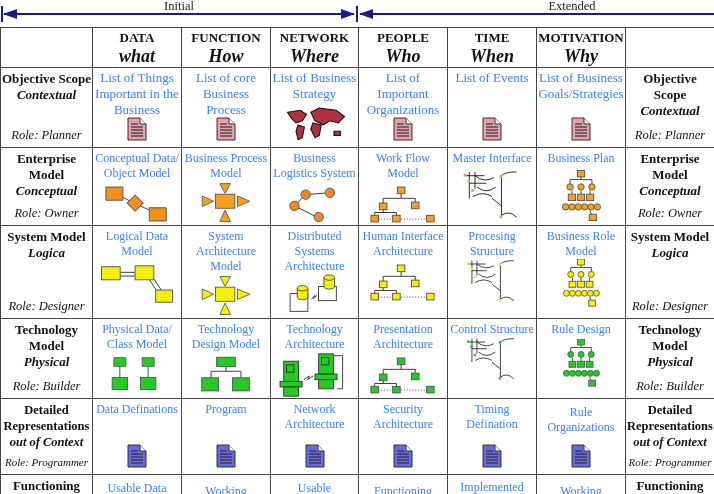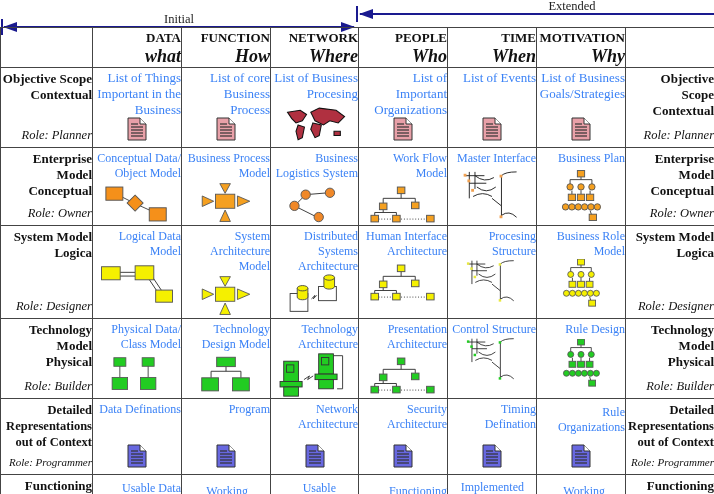--- a/index.html
+++ b/index.html
@@ -6,35 +6,35 @@
   body { width:714px; height:494px; position:relative; overflow:hidden; font-family:"Liberation Serif","DejaVu Serif",serif; color:#111; }
   .span-bar { position:absolute; top:0; height:24px; }
   .span-label { position:absolute; top:-1px; left:0; right:0; text-align:center; font-size:12.5px; color:#222; }
   .arrow-line { position:absolute; top:13px; left:4px; right:4px; height:2px; background:#1a1a8f; }
   .arrow-l, .arrow-r { position:absolute; top:9px; width:0; height:0; border-top:5px solid transparent; border-bottom:5px solid transparent; }
   .arrow-l { left:3px; border-right:14px solid #1a1a8f; }
   .arrow-r { right:3px; border-left:14px solid #1a1a8f; }
   .tick { position:absolute; top:6px; width:2px; height:16px; background:#1a1a8f; }
 
   table.grid { position:absolute; left:0; top:27px; border-collapse:collapse; table-layout:fixed; width:714px; }
-  table.grid td { border:1.5px solid #444; vertical-align:top; text-align:right; padding:0; position:relative; overflow:hidden; }
+  table.grid td { border:1.5px solid #444; vertical-align:top; text-align:center; padding:0; position:relative; overflow:hidden; }
   .hdr-title { font-weight:bold; font-size:13px; display:block; margin-top:2px; }
   .hdr-sub { font-weight:bold; font-style:italic; font-size:18px; display:block; }
   .rowhead { font-weight:bold; font-size:13px; line-height:16px; padding-top:3px !important;margin-left:48px; }
-  .rowhead .persp { display:block; }
+  .rowhead .persp { font-style:italic; display:block; }
   .rowhead .role { font-weight:normal; font-style:italic; display:block; position:absolute; bottom:4px; left:0; right:0; font-size:12.5px; }
   .cell-text { font-size:12px; line-height:15px; display:block; margin-top:3px; color:#3b82f6; }
   .r1 .cell-text { font-size:13px; line-height:16px; margin-top:2px; }
   .icon { display:block; margin:4px auto 0 auto; }
   .doc-icon { position:absolute; left:50%; bottom:6px; margin-left:-10px; }
 </style>
 </head>
 <body>
 
-<div class="span-bar" style="left:0; width:358px;margin-top:13px;">
+<div class="span-bar" style="left:0; width:358px;">
   <span class="span-label">Initial</span>
   <div class="tick" style="left:1px;"></div>
   <div class="arrow-line"></div>
   <div class="arrow-l"></div>
   <div class="arrow-r"></div>
 </div>
 <div class="span-bar" style="left:356px; width:432px;">
   <span class="span-label">Extended</span>
   <div class="tick" style="left:0px;"></div>
   <div class="tick" style="right:1px;"></div>
@@ -276,21 +276,21 @@
             <use href="#doc"></use>
           </svg>
         </td>
     <td>
           <span class="cell-text">List of core Business Process</span>
           <svg class="doc-icon" width="20" height="24" style="color:#e8a0a8">
             <use href="#doc"></use>
           </svg>
         </td>
     <td>
-          <span class="cell-text">List of Business Procesing</span>
+          <span class="cell-text">List of Business Strategy</span>
           <svg class="icon" width="64" height="38">
             <use href="#map"></use>
           </svg>
         </td>
     <td>
           <span class="cell-text">List of Important Organizations</span>
           <svg class="doc-icon" width="20" height="24" style="color:#e8a0a8">
             <use href="#doc"></use>
           </svg>
         </td>

